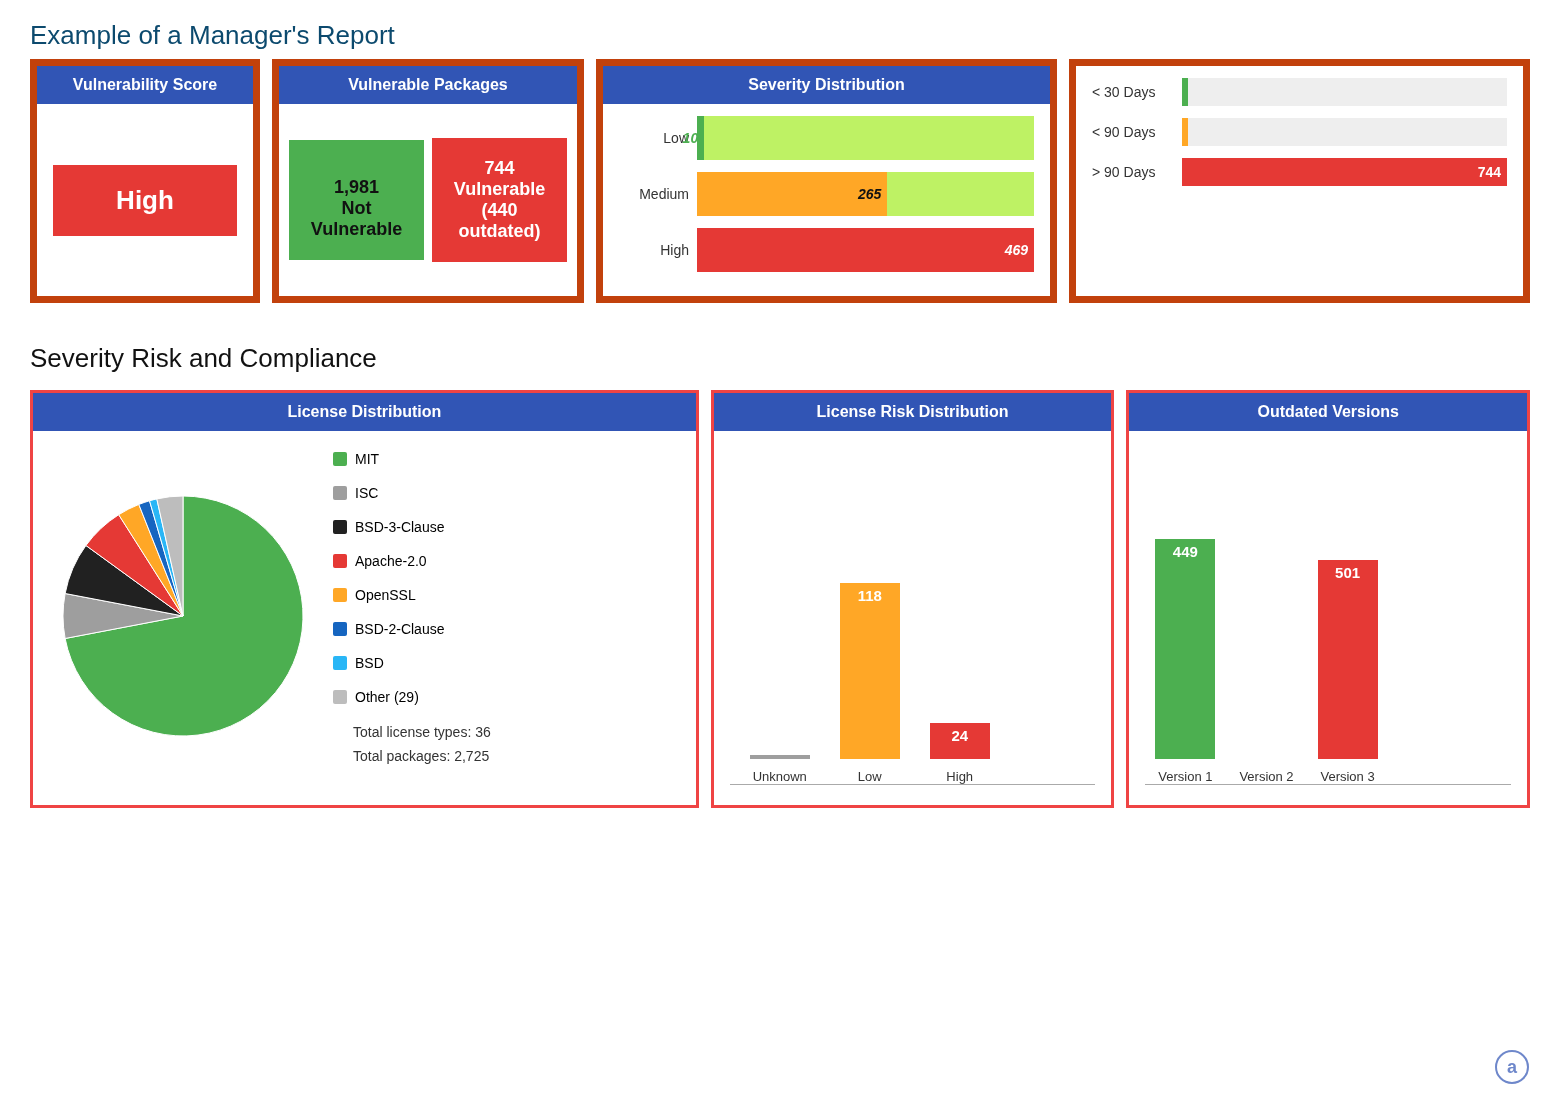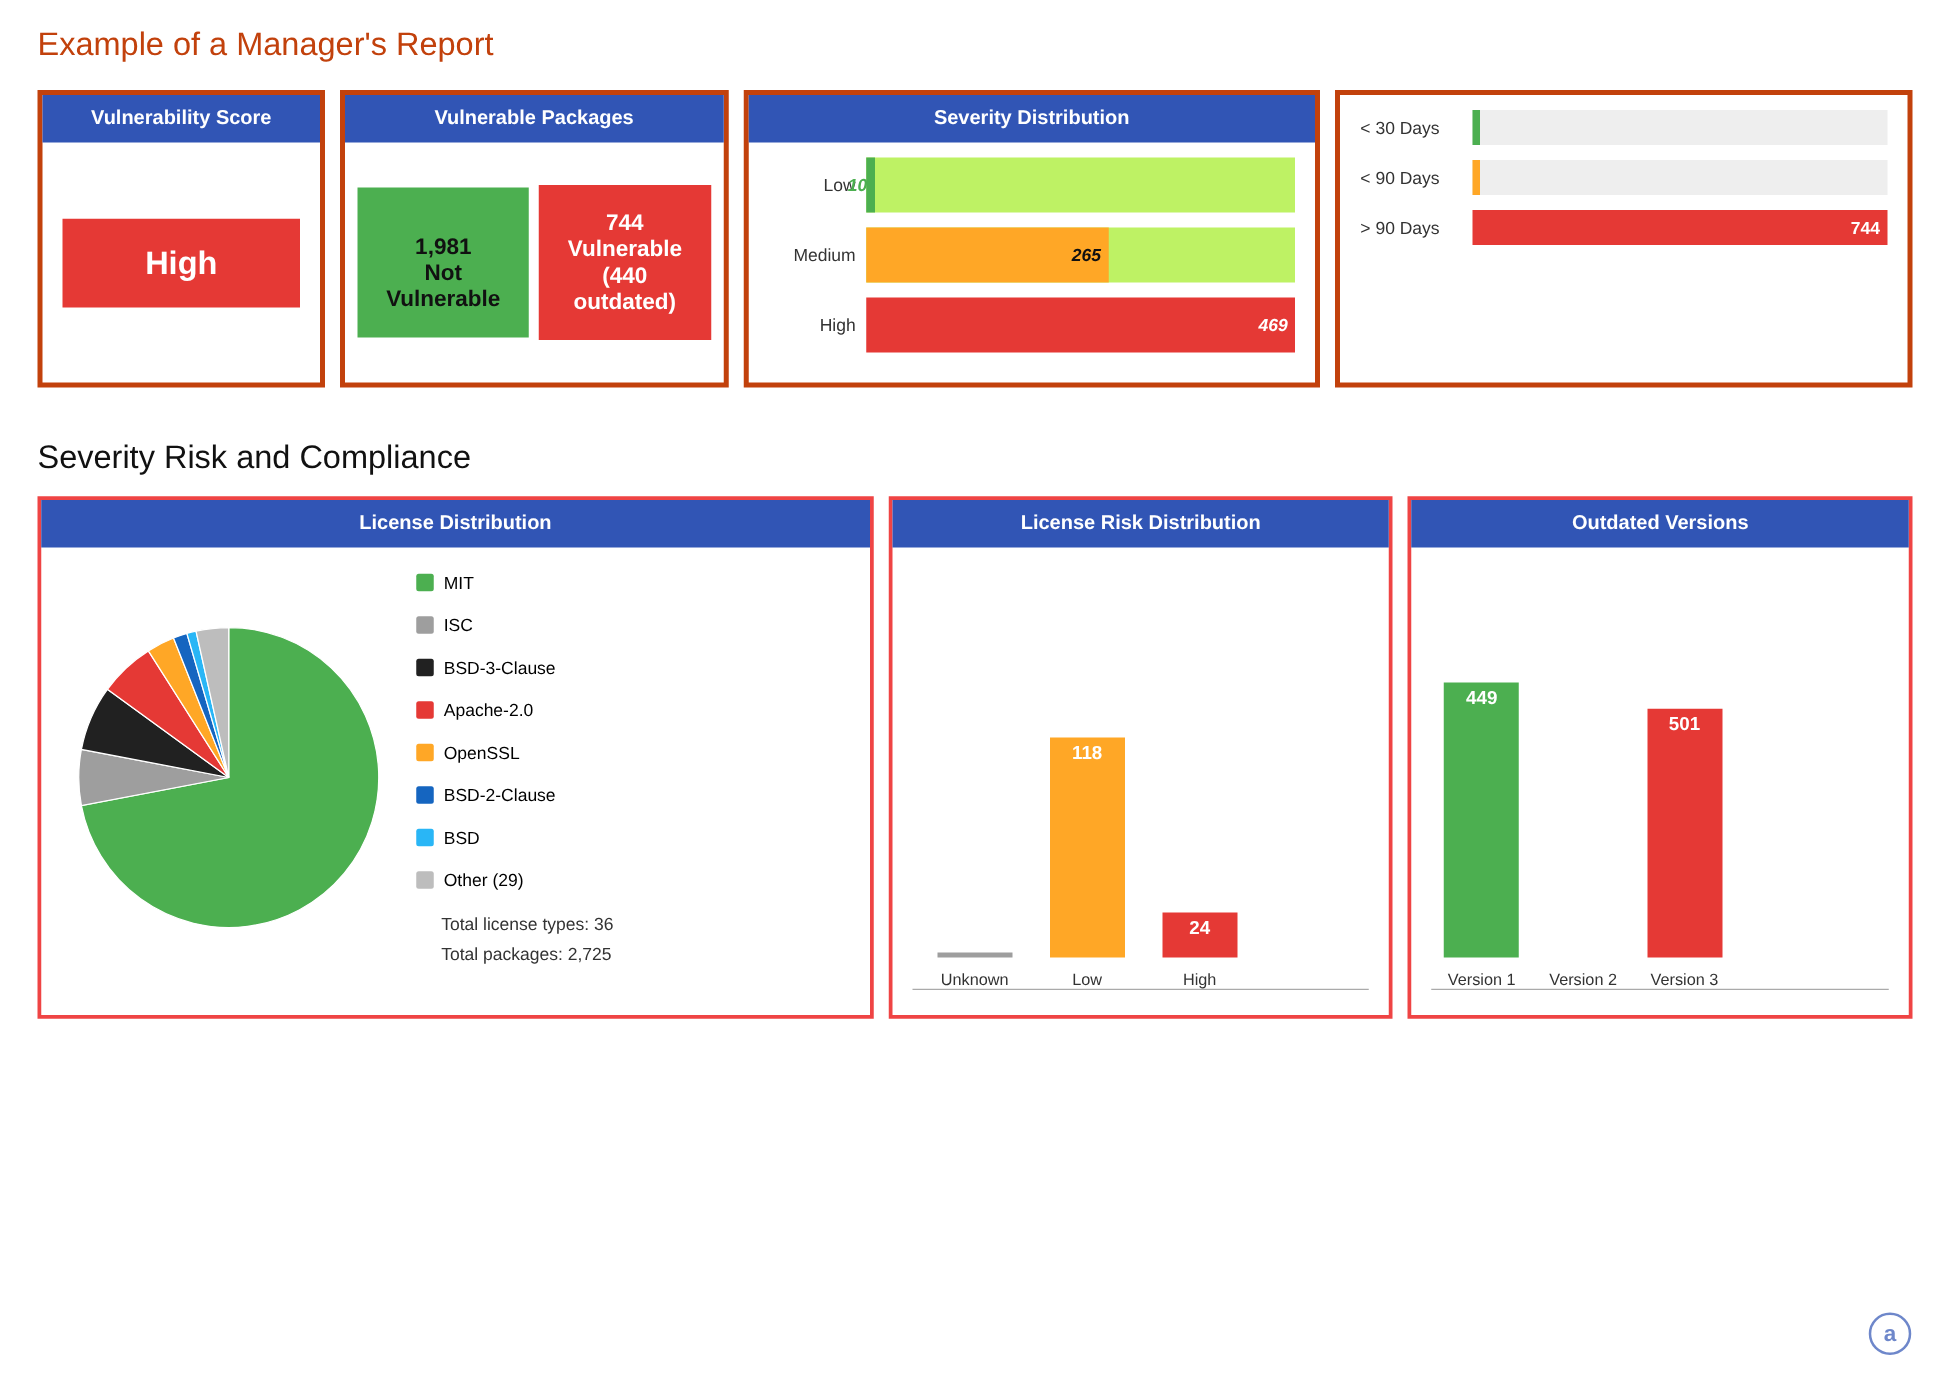--- a/index.html
+++ b/index.html
@@ -7,31 +7,31 @@
       font-family: Arial, sans-serif;
       background: #fff;
       padding: 20px 30px;
       width: 1560px;
       min-height: 1105px;
       position: relative;
     }
     h1.section-title {
       font-size: 26px;
       font-weight: 400;
-      margin-bottom: 21px;
-      color: #c2410c;
+      margin-bottom: 8px;
+      color: #0c4a6e;
     }
     
     .top-panels {
       display: flex;
       gap: 12px;
       margin-bottom: 40px;
     }
     .panel {
-      border: 4px solid #c2410c;
+      border: 7px solid #c2410c;
       flex: 1;
       display: flex;
       flex-direction: column;
     }
     .panel-header {
       background: #3155b5;
       color: #fff;
       font-weight: bold;
       font-size: 16px;
       text-align: center;

